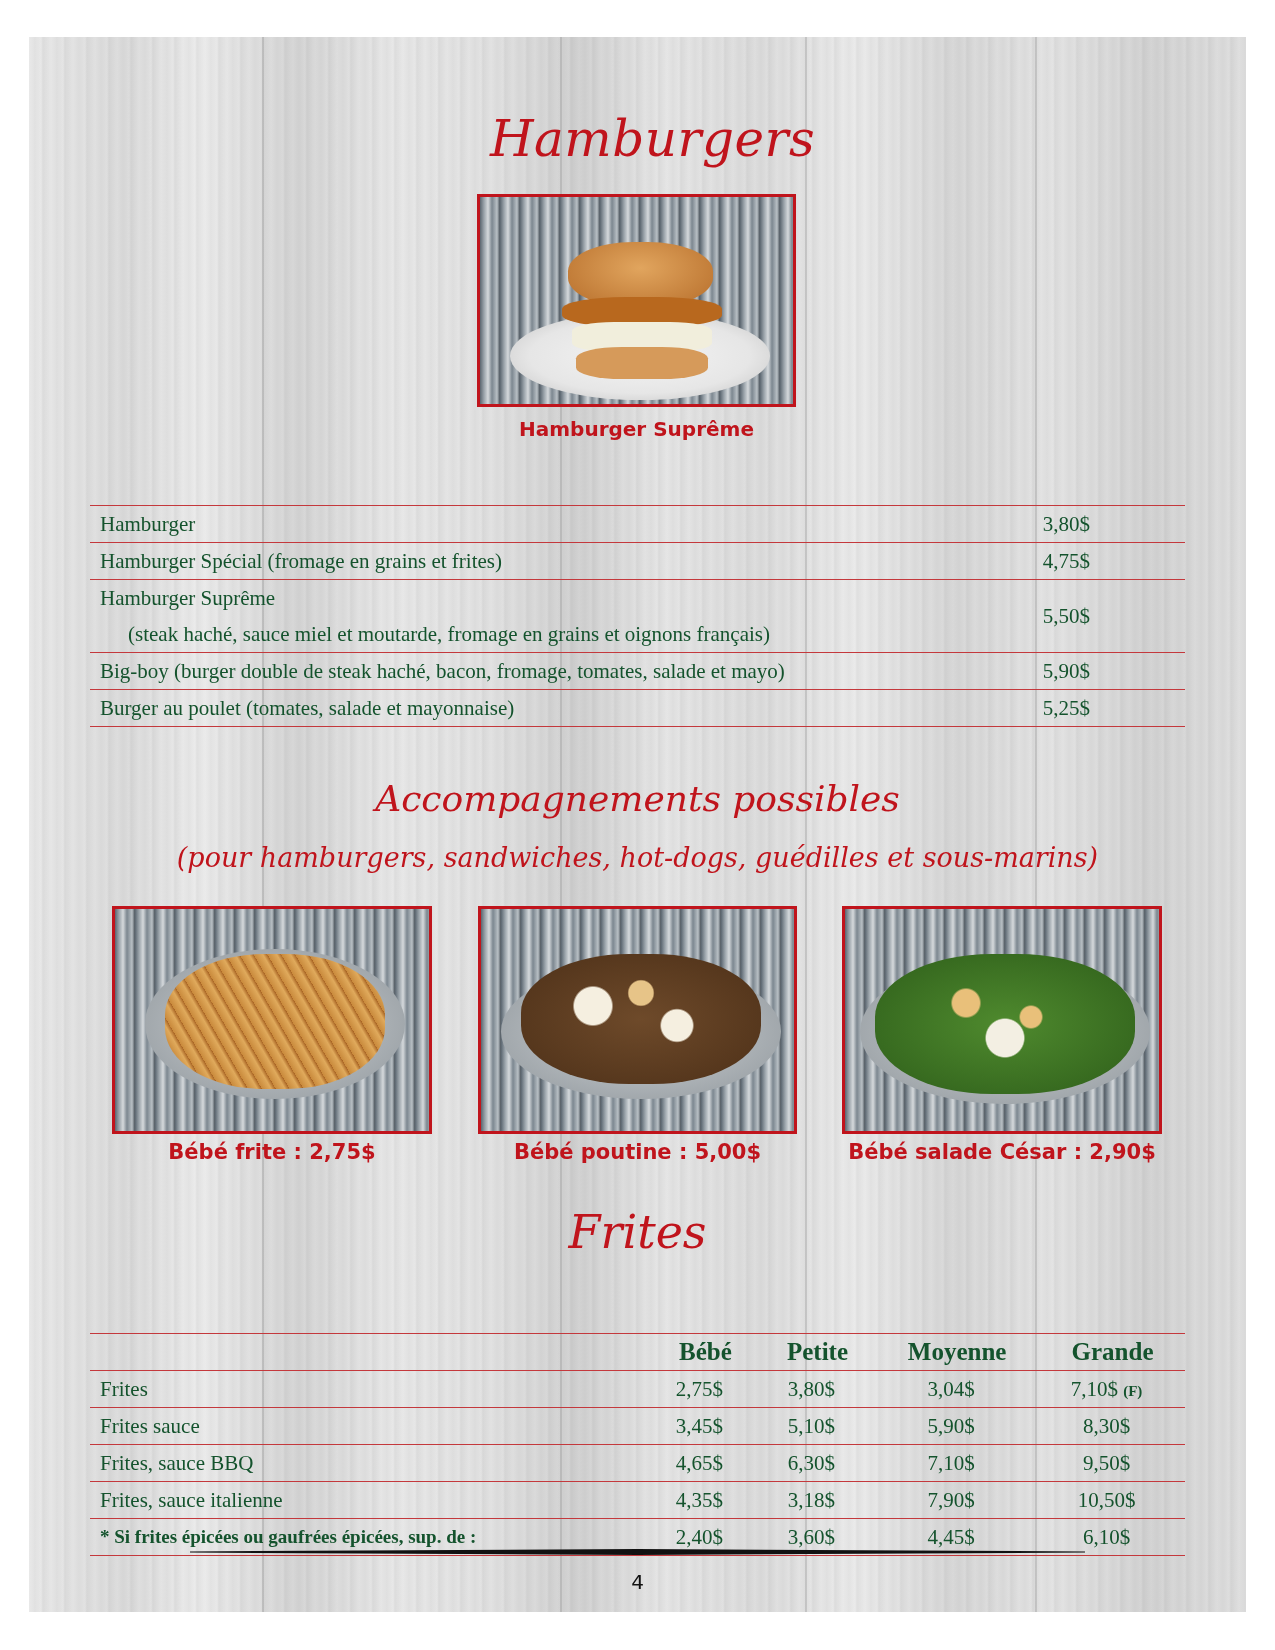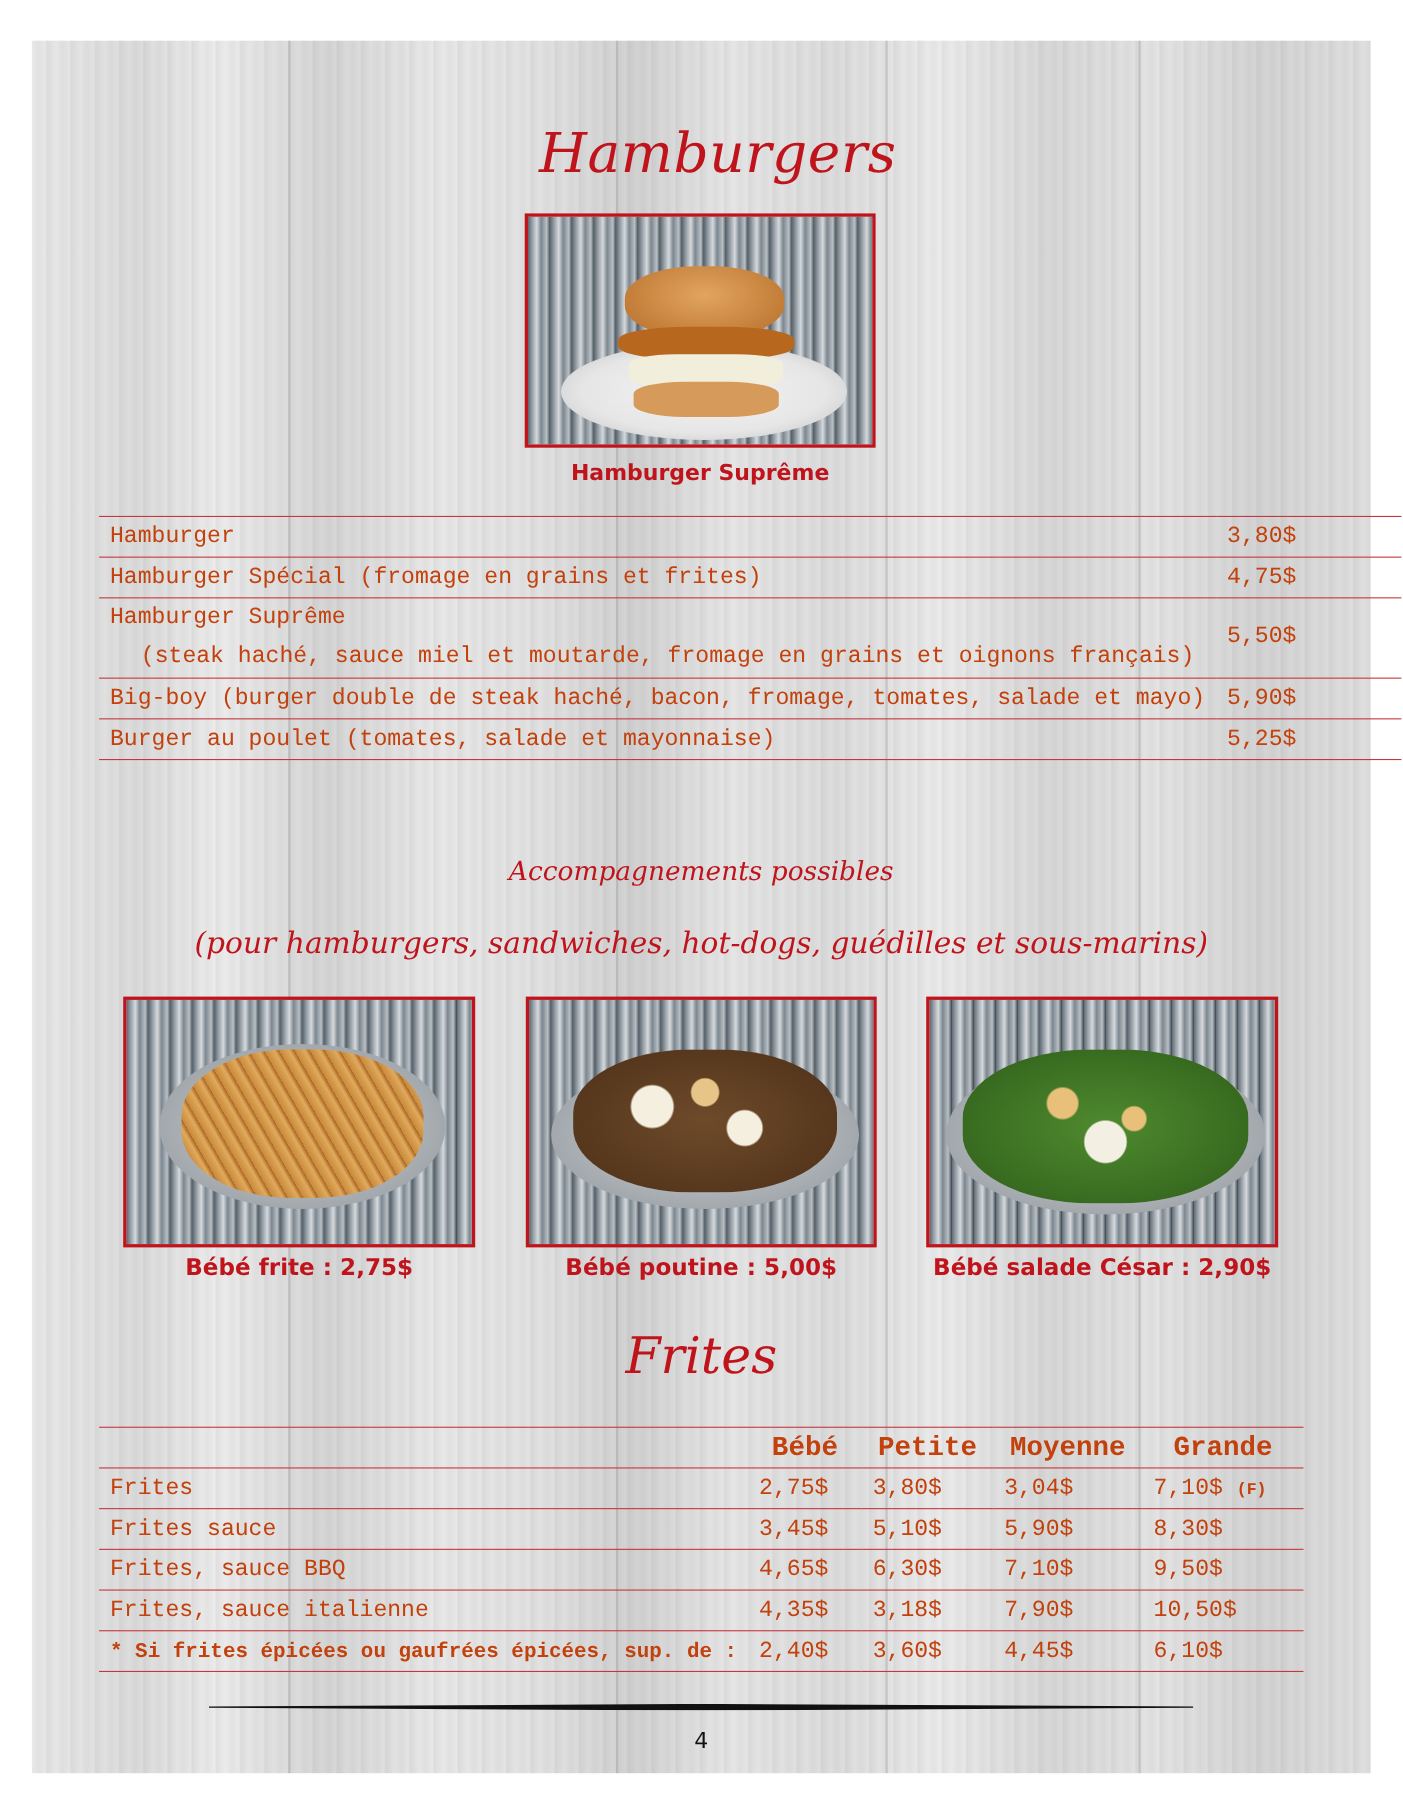--- a/index.html
+++ b/index.html
@@ -21,21 +21,21 @@
   }
   .plank-line {
     position: absolute; top: 37px; width: 2px; height: 1575px;
     background: rgba(120,120,120,0.25);
   }
   .script {
     font-family: "DejaVu Serif", serif; font-style: italic;
     color: #c0141c; position: absolute; left: 0; width: 1275px; text-align: center;
   }
   .title-main { top: 110px; font-size: 50px; letter-spacing: 0.5px; padding-left: 15px; }
-  .title-accomp { top: 778px; font-size: 24px; }
+  .title-accomp { top: 778px; font-size: 36px; }
   .title-accomp2 { top: 842px; font-size: 27px; }
   .title-frites { top: 1205px; font-size: 46px; }
 
   .photo {
     position: absolute; border: 3px solid #c0141c; box-sizing: border-box;
     background:
       repeating-linear-gradient(90deg, #5b6670 0px, #9aa3aa 4px, #d5d9dc 8px, #7c8790 12px, #b9c0c5 17px, #4a535b 20px);
     overflow: hidden;
   }
   .photo .plate {
@@ -43,36 +43,36 @@
     background: radial-gradient(ellipse at center, #f4f4f4 0%, #e6e6e6 60%, #bdbdbd 100%);
   }
   .photo .food { position: absolute; border-radius: 45%; }
   .caption {
     position: absolute; color: #c0141c; font-weight: bold; text-align: center;
     font-family: "DejaVu Sans", sans-serif;
   }
 
   table.menu {
     position: absolute; border-collapse: collapse;
-    font-family: Liberation Mono, monospace; color: #c2410c;
+    font-family: Liberation Serif, serif; color: #14532d; margin-top: 36px;
   }
   table.menu td, table.menu th {
     border-top: 1.5px solid #c4383c; border-bottom: 1.5px solid #c4383c;
     padding: 0 10px; font-weight: normal; white-space: nowrap;
   }
   table.burgers { left: 90px; top: 469px; width: 1095px; font-size: 21px; }
   table.burgers td { height: 36px; }
   table.burgers td.price { text-align: right; padding-right: 95px; width: 90px; }
   table.burgers .sub { padding-left: 28px; display: block; }
   table.burgers tr.tall td { height: 72px; line-height: 36px; }
 
   table.frites { left: 90px; top: 1297px; width: 1095px; font-size: 21px; }
   table.frites td, table.frites th { height: 36px; }
   table.frites th { font-weight: bold; text-align: center; font-size: 25px; }
-  table.frites td.p { text-align: left; padding-right: 22px; }
+  table.frites td.p { text-align: center; padding-right: 22px; }
   table.frites td.label { width: 540px; }
   table.frites .note { font-weight: bold; font-size: 19px; }
   table.frites .flag { font-size: 15px; font-weight: bold; }
 
   .footer-rule {
     position: absolute; left: 190px; top: 1549px; width: 895px; height: 6px;
     background: #111;
     clip-path: polygon(0 40%, 50% 0, 100% 40%, 100% 60%, 50% 100%, 0 60%);
   }
   .page-num {

